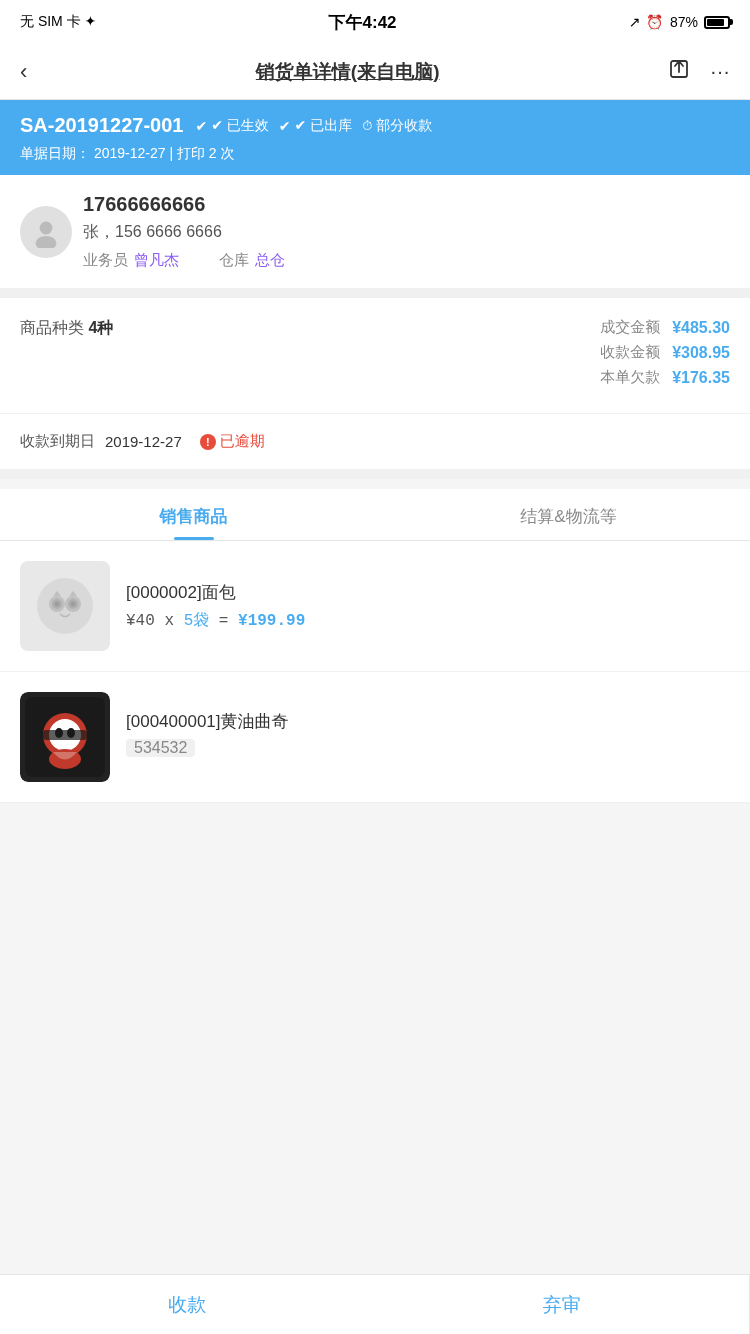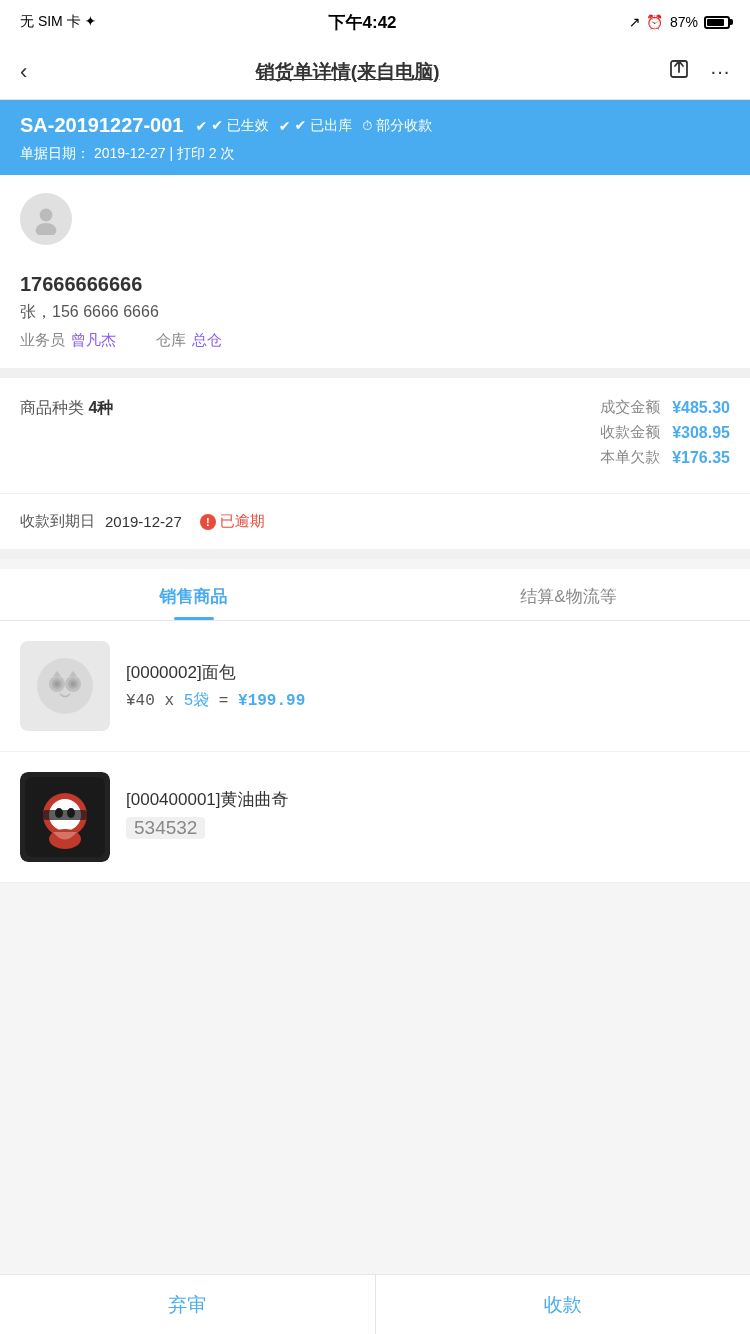--- a/index.html
+++ b/index.html
@@ -56,23 +56,22 @@
     .badge { display: flex; align-items: center; gap: 4px; color: #fff; font-size: 14px; }
     .badge-check { color: #fff; font-size: 14px; }
     .badge-clock { color: #fff; font-size: 13px; }
     .banner-row2 { font-size: 14px; color: #fff; }
 
     
     .customer-section {
       background: #fff;
       padding: 18px 20px;
       display: flex;
-      align-items: flex-start;
-      gap: 28px;
-      flex-direction: column;
+      align-items: center;
+      gap: 11px;
     }
     .customer-avatar {
       width: 52px;
       height: 52px;
       border-radius: 50%;
       background: #e0e0e0;
       display: flex;
       align-items: center;
       justify-content: center;
       flex-shrink: 0;
@@ -192,21 +191,21 @@
       display: flex;
       align-items: center;
       justify-content: center;
     }
     .product-info { flex: 1; }
     .product-name { font-size: 17px; color: #333; margin-bottom: 6px; font-weight: 500; }
     .product-sku {
       display: inline-block;
       background: #f0f0f0;
       color: #888;
-      font-size: 19px;
+      font-size: 16px;
       padding: 0 8px;
       border-radius: 4px;
       margin-bottom: 8px;
     }
     .product-price { font-size: 16px; color: #555; font-family: Liberation Mono, monospace; }
     .product-price .qty { color: #4AACF0; }
     .product-price .total { color: #4AACF0; font-weight: 600; }
 
     
     .bottom-bar {
@@ -416,15 +415,15 @@
       <div class="product-name">[000400001]黄油曲奇</div>
       <div class="product-sku">534532</div>
     </div>
   </div>
 
 </div>
 
 <div style="height: 80px;"></div>
 
 <div class="bottom-bar">
+  <button class="bottom-btn confirm">收款</button>
   <button class="bottom-btn cancel">弃审</button>
-  <button class="bottom-btn confirm">收款</button>
 </div>
 
 </body></html>

